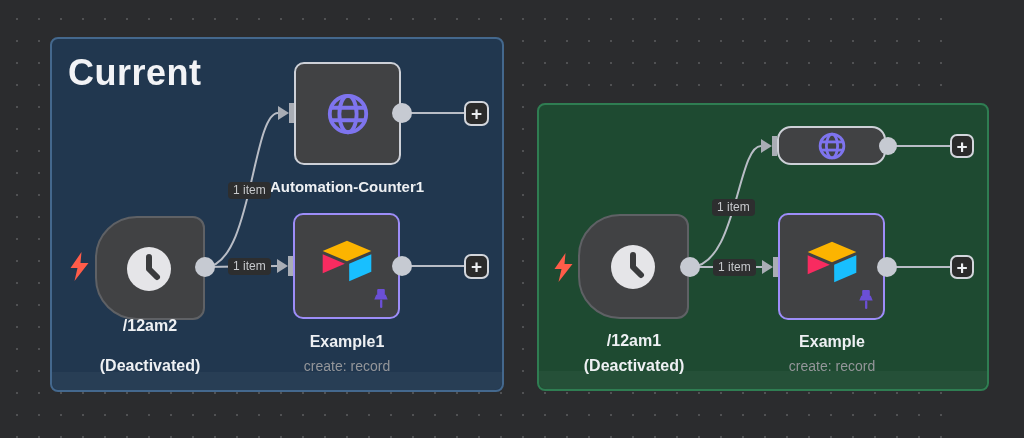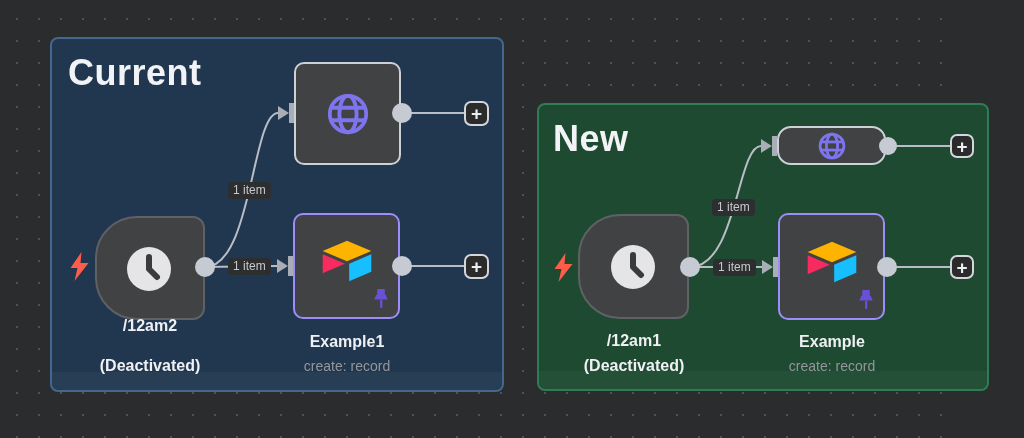--- a/index.html
+++ b/index.html
@@ -54,21 +54,20 @@
     white-space:nowrap;}
 </style>
 </head>
 <body>
 
 <div class="canvas">
 
   <div class="group group-current"></div>
   <div class="group group-new"></div>
   <div class="group-title title-current">Current</div>
-  <div class="group-title title-new">New</div>
 
   <svg class="wires" width="1024" height="438" viewBox="0 0 1024 438">
 
     <path d="M205,267 C252,267 252,113 278,113" stroke="#b9bdc6"></path>
     <polygon points="278,106 289,113 278,120" fill="#a9adb5"></polygon>
     <rect x="289" y="103" width="5" height="20" fill="#a9adb5"></rect>
     <path d="M205,267 L277,266" stroke="#b9bdc6"></path>
     <polygon points="277,259 288,266 277,273" fill="#a9adb5"></polygon>
     <rect x="288" y="256" width="5" height="20" fill="#a9adb5"></rect>
     <path d="M402,113 L464,113" stroke="#b9bdc6"></path>
@@ -132,20 +131,21 @@
     </svg>
   </div>
 
   <button class="plus-btn" style="left:464px;top:101px;width:25px;height:25px;">
       <span>+</span>
     </button>
   <button class="plus-btn" style="left:464px;top:254px;width:25px;height:25px;">
       <span>+</span>
     </button>
 
+  <div class="node-label" style="left:347px;top:178px;font-size:15px;">Automation-Counter1</div>
   <div class="node-label" style="left:150px;top:317px;">/12am2</div>
   <div class="node-label status-label" style="left:150px;top:357px;">(Deactivated)</div>
   <div class="node-label" style="left:347px;top:333px;">Example1</div>
   <div class="node-sublabel" style="left:347px;top:358px;">create: record</div>
   <div class="items-label" style="left:228px;top:182px;">1 item</div>
   <div class="items-label" style="left:228px;top:258px;">1 item</div>
 
   <svg class="bolt" style="left:553px;top:253px;" width="21" height="30" viewBox="0 0 20 30">
     <polygon points="12,0 1,16 8,16 5,29 19,11 11,11" fill="#ff5c49"></polygon>
   </svg>

